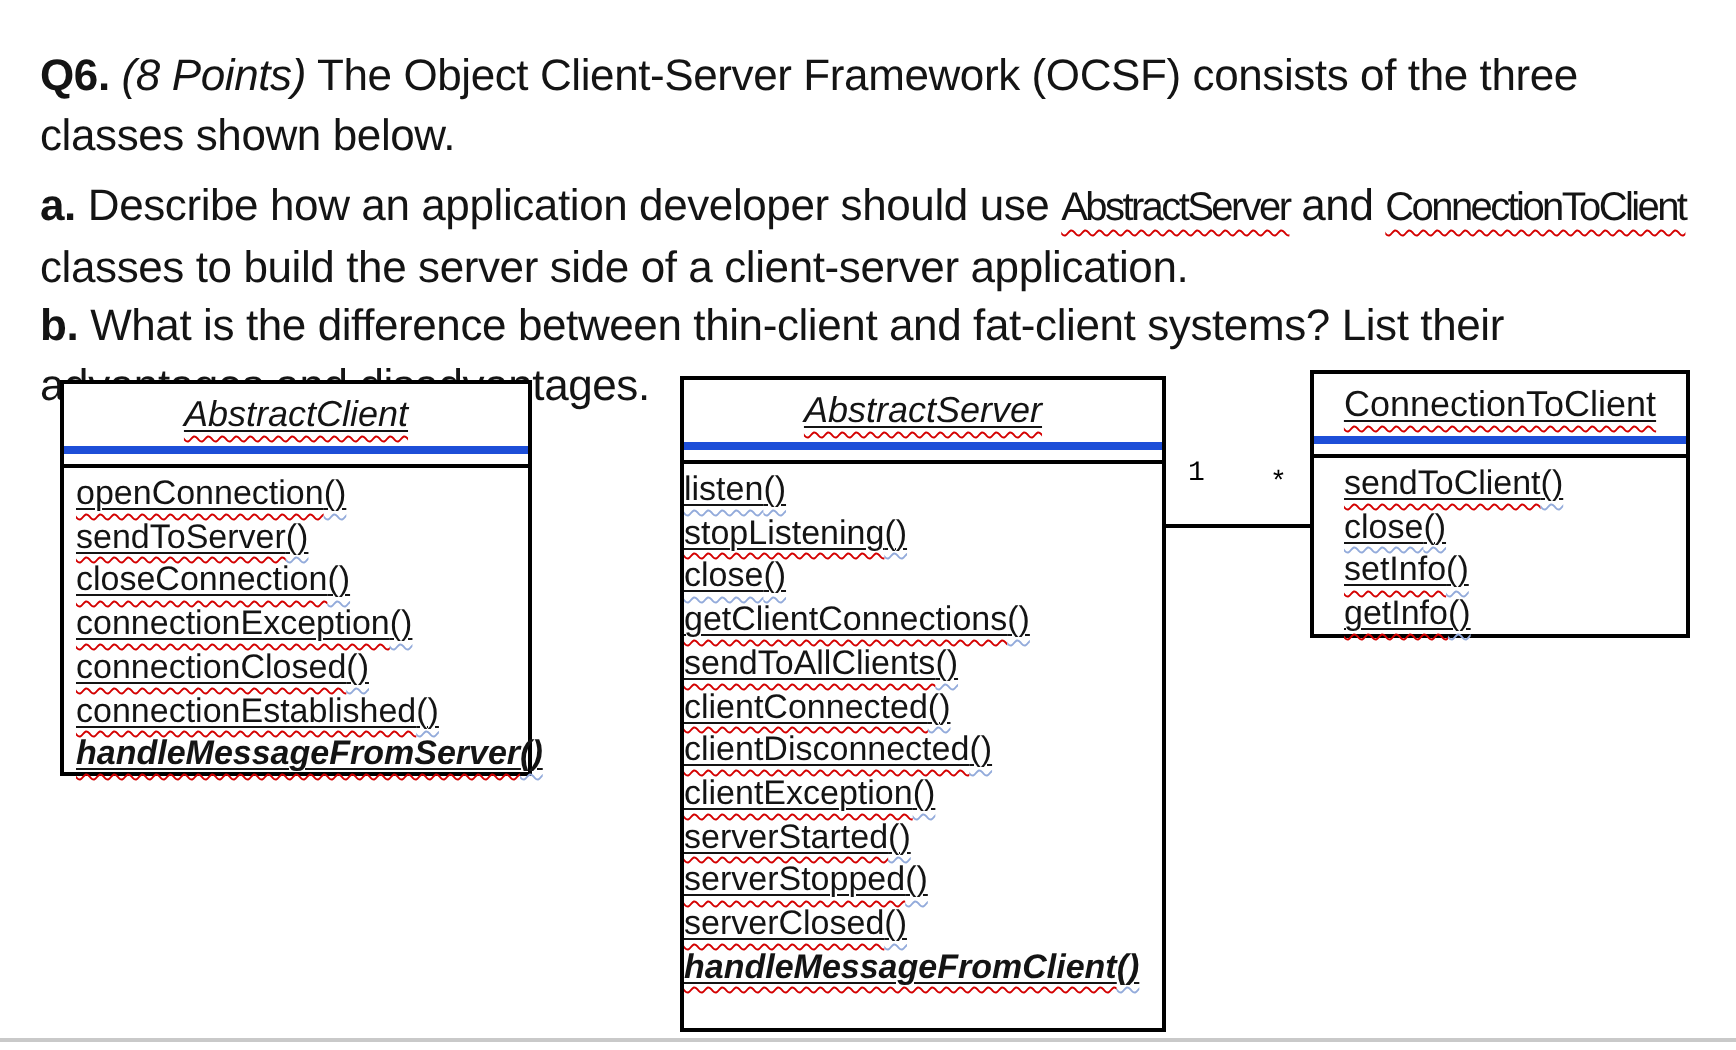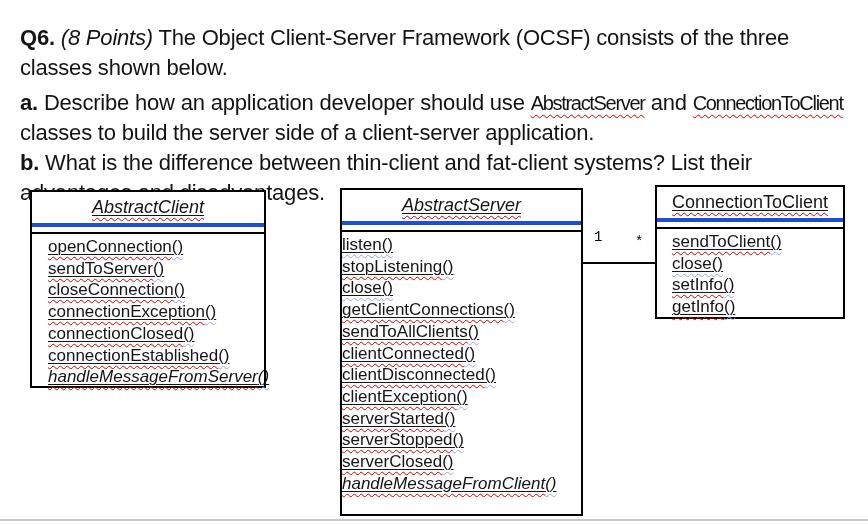--- a/index.html
+++ b/index.html
@@ -43,23 +43,23 @@
   }
   .cls-title.abstract{font-style:italic;}
   .cls-sep{height:5px;border-bottom:2px solid #000;}
   ul.methods{
     list-style:none;margin:0;padding:2px 0 0 0;
   }
   ul.methods li{
     font-size:17px;line-height:21.7px;white-space:nowrap;
     text-decoration:underline;text-decoration-thickness:1px;text-underline-offset:2px;
   }
-  ul.methods li.it{font-style:italic;}
+  ul.methods li.it{font-style:italic;font-weight:bold;}
   .box-client{left:30px;top:190px;width:236px;height:198px;}
-  .box-client ul.methods{padding-left:16px;}
+  .box-client ul.methods{padding-left:6px;}
   .box-server{left:340px;top:188px;width:243px;height:328px;}
   .box-server ul.methods{}
   .box-conn{left:655px;top:185px;width:190px;height:134px;}
   .box-conn ul.methods{padding-left:15px;}
   .assoc-line{
     position:absolute;left:583px;top:262px;width:72px;height:2px;background:#000;
   }
   .mult{
     position:absolute;font-family:"Liberation Mono","DejaVu Sans Mono",monospace;
     font-size:14px;color:#000;

